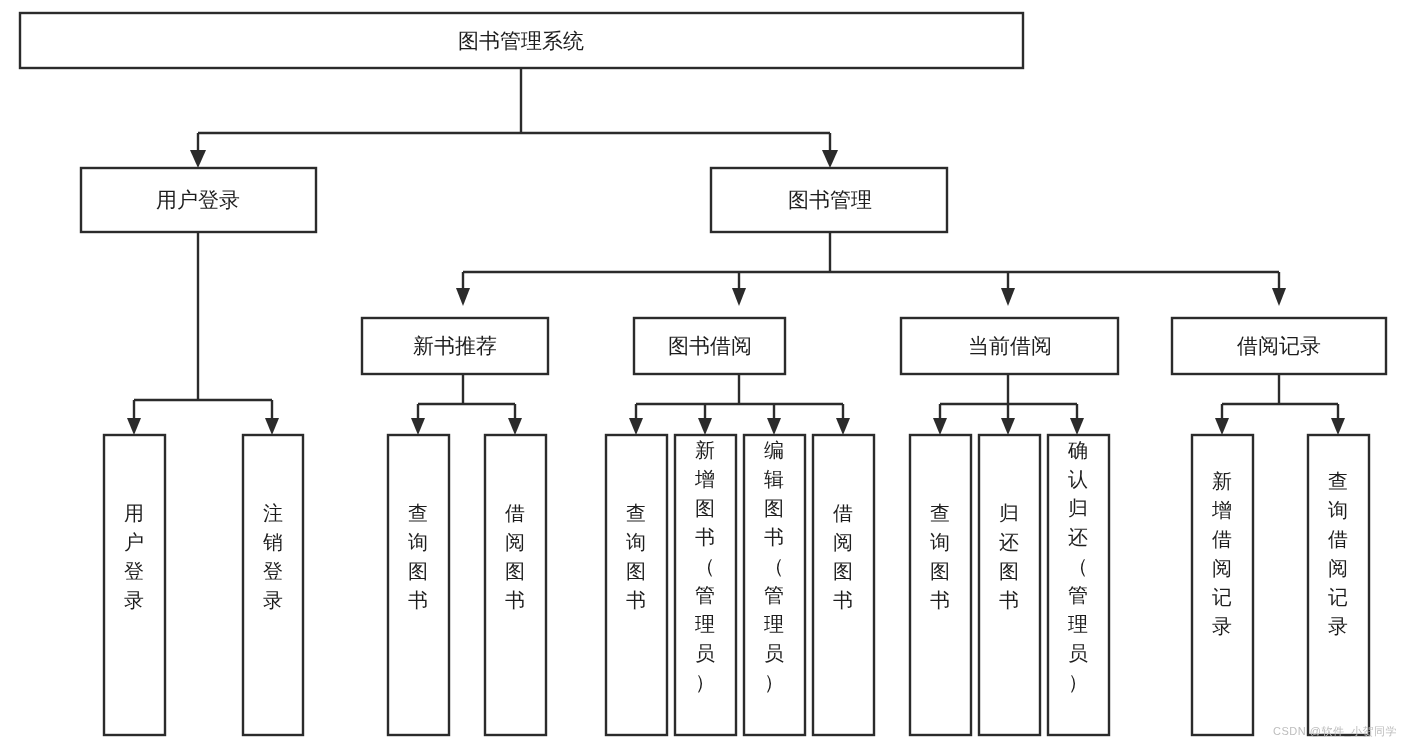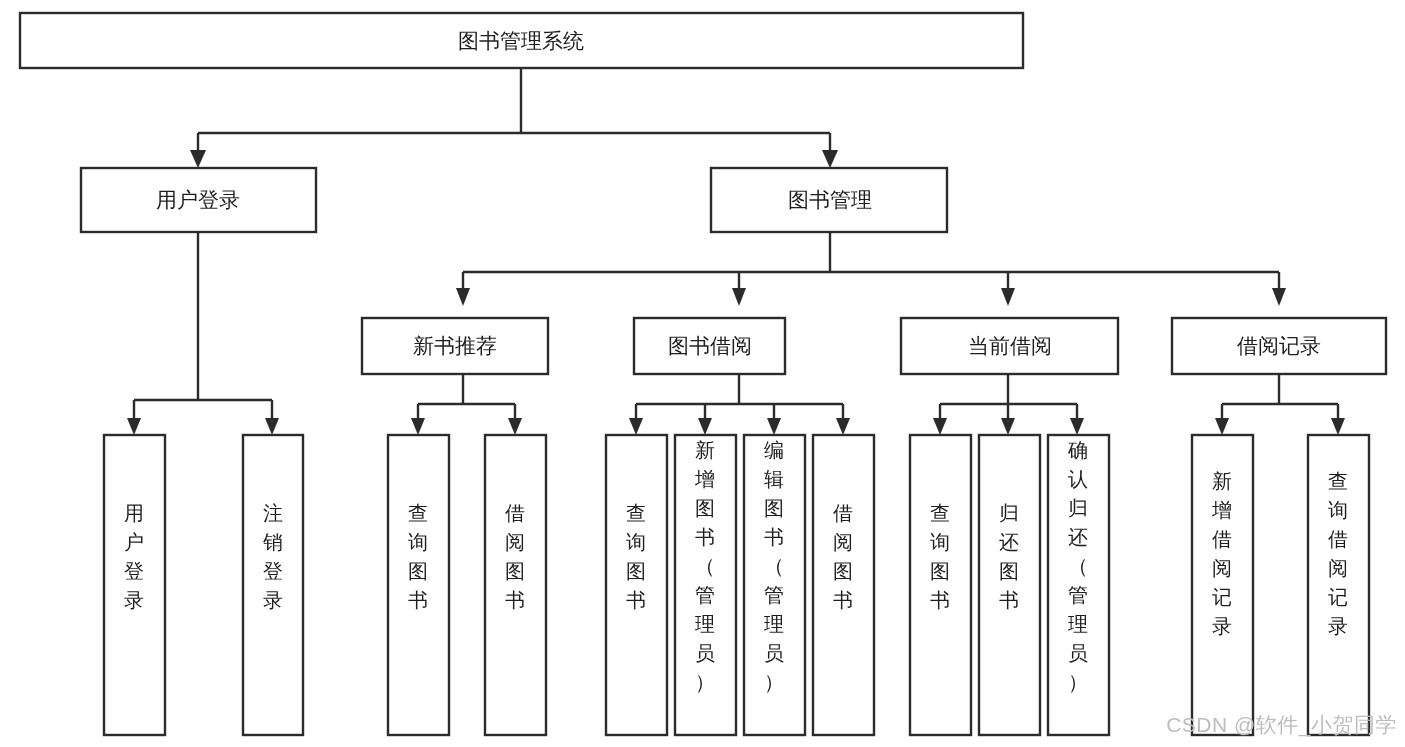--- a/index.html
+++ b/index.html
@@ -55,21 +55,21 @@
     font-size: 20px;
     fill: #1d1d1d;
     text-anchor: middle;
     white-space: pre;
   }
   .watermark-text {
     position: absolute;
     right: 8px;
     bottom: 8px;
     font-family: "Liberation Sans", sans-serif;
-    font-size: 21px;
+    font-size: 11px;
     color: #bdbdbd;
     letter-spacing: 0.5px;
     white-space: nowrap;
     pointer-events: none;
   }
 </style>
 </head>
 <body>
 
 <div id="diagram-root">

